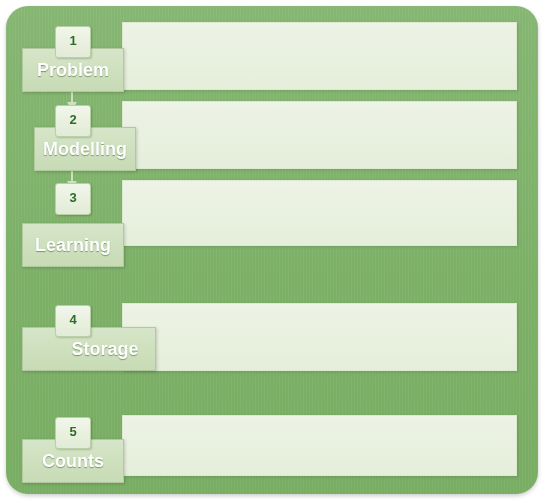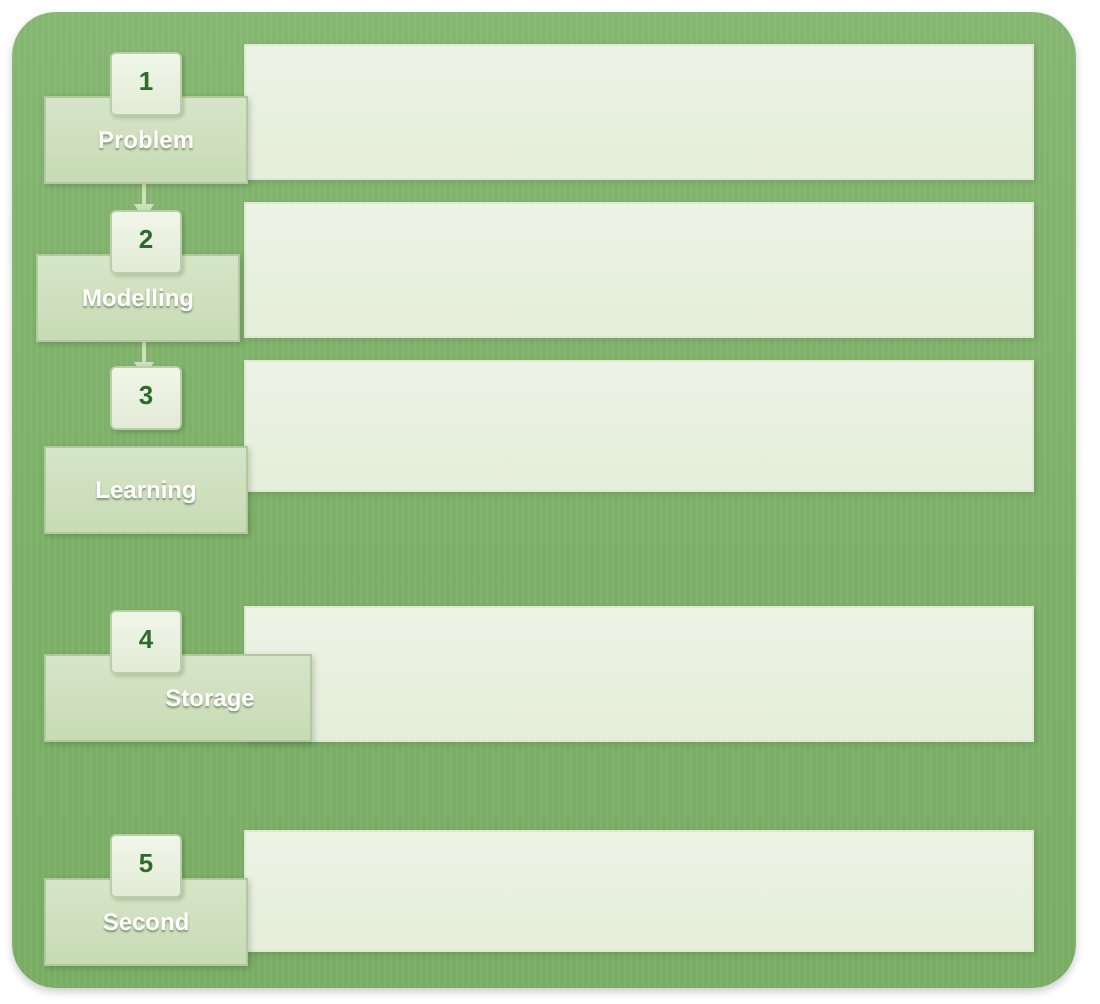--- a/index.html
+++ b/index.html
@@ -69,21 +69,21 @@
 
   
   .stage-label {
     position: absolute;
     width: 100px;
     height: 42px;
     background: #cfe0bf;
     background-image: linear-gradient(180deg, #d6e5c8 0%, #c7dbb5 100%);
     border: 1px solid #b2c9a0;
     color: #ffffff;
-    font-size: 12px;
+    font-size: 18px;
     font-weight: bold;
     line-height: 42px;
     text-align: center;
     text-shadow: 0 1px 1px rgba(60,90,45,0.55);
     box-shadow: 1px 1px 3px rgba(0,0,0,0.18);
     z-index: 2;
   }
 
   
   .stage-panel {
@@ -160,21 +160,21 @@
     <div class="stage-panel" style="left:122px; top:101px; width:393px; height:66px;"></div>
 
     <div class="pill" style="left:139px; top:111px; width:113px; height:45px;">Construction of the ANNs</div>
 
     <div class="pill" style="left:268px; top:111px; width:110px; height:45px;">Modeling of Unsupervised Learning</div>
 
     <div class="pill" style="left:397px; top:111px; width:101px; height:45px;">Error Function</div>
 
     <div class="stage-badge" style="left:55px; top:105px;">2</div>
 
-    <div class="stage-label" style="left:18px; top:127px;">Modelling</div>
+    <div class="stage-label" style="left:34px; top:127px;">Modelling</div>
 
     <div class="connector" style="left:71px; top:170px; height:12px;"></div>
   </div>
 
   <div class="stage-row">
     <div class="stage-panel" style="left:122px; top:180px; width:393px; height:64px;"></div>
 
     <div class="pill" style="left:130px; top:191px; width:167px; height:41px;">Global Swarming Approach Optimization: PSO</div>
 
     <div class="pill" style="left:335px; top:191px; width:164px; height:41px;">Local Optimization Approach: SQP</div>
@@ -202,16 +202,16 @@
     <div class="stage-panel" style="left:122px; top:415px; width:393px; height:59px;"></div>
 
     <div class="pill small-text" style="left:142px; top:426px; width:105px; height:37px;">Proposed Results</div>
 
     <div class="pill small-text" style="left:265px; top:426px; width:108px; height:37px;">Results Assessments</div>
 
     <div class="pill small-text" style="left:392px; top:426px; width:108px; height:37px;">Performance Actions</div>
 
     <div class="stage-badge" style="left:55px; top:417px;">5</div>
 
-    <div class="stage-label" style="left:22px; top:439px;">Second</div>
+    <div class="stage-label" style="left:22px; top:439px;">Counts</div>
   </div>
 
 </div>
 
 </body></html>

